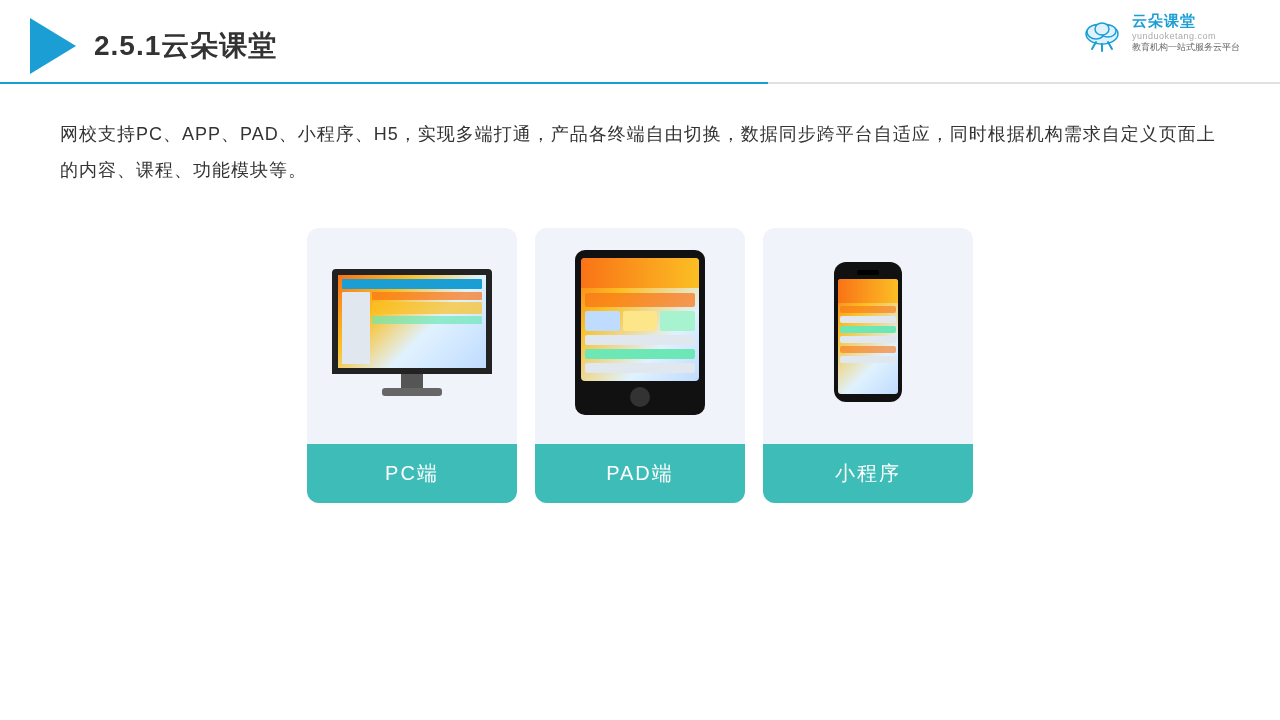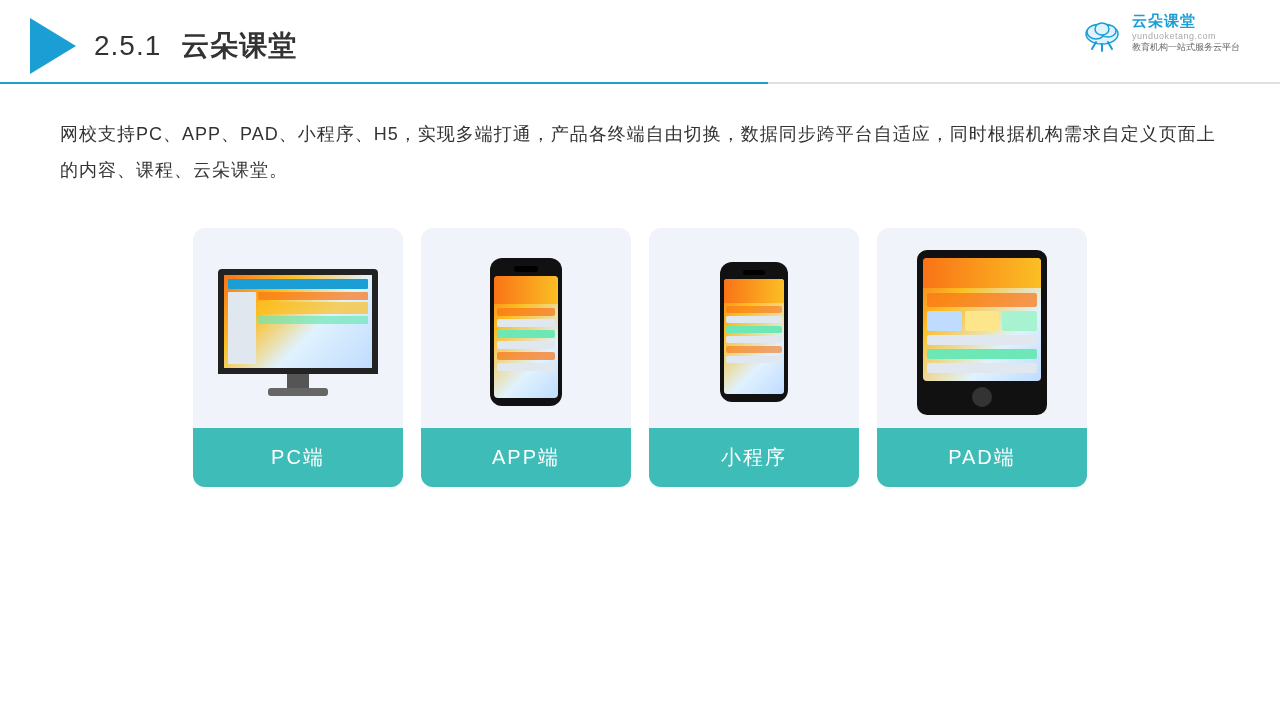--- a/index.html
+++ b/index.html
@@ -28,22 +28,22 @@
       margin-right: 18px;
       flex-shrink: 0;
     }
     .header-title {
       font-size: 28px;
       font-weight: bold;
       color: #333;
       letter-spacing: 1px;
     }
     .header-title span.num {
-      font-weight: normal;
-      margin-right: 20px;
+      font-weight: bold;
+      margin-right: 0;
     }
     .brand-logo {
       position: absolute;
       right: 40px;
       top: 12px;
       display: flex;
       align-items: center;
       gap: 8px;
     }
     .brand-icon {
@@ -244,20 +244,21 @@
     
     .card-label {
       width: 100%;
       background: #3dbcb8;
       color: #fff;
       text-align: center;
       font-size: 20px;
       font-weight: 500;
       padding: 16px 0;
       letter-spacing: 2px;
+      margin-top: 16px;
     }
 
     
     .phone-mini {
       width: 68px;
       height: 140px;
       background: #111;
       border-radius: 12px;
       padding: 8px 4px;
       display: flex;
@@ -347,21 +348,21 @@
       <span class="brand-name">云朵课堂</span>
       <span class="brand-url">yunduoketang.com</span>
       <span class="brand-slogan">教育机构一站式服务云平台</span>
     </div>
   </div>
 </div>
 
 <div class="divider"></div>
 
 <div class="description">
-  <p>网校支持PC、APP、PAD、小程序、H5，实现多端打通，产品各终端自由切换，数据同步跨平台自适应，同时根据机构需求自定义页面上的内容、课程、云朵课堂。</p>
+  <p>网校支持PC、APP、PAD、小程序、H5，实现多端打通，产品各终端自由切换，数据同步跨平台自适应，同时根据机构需求自定义页面上的内容、课程、功能模块等。</p>
 </div>
 
 <div class="cards-section">
 
   <div class="card">
     <div class="card-image-area">
       <div class="pc-monitor">
         <div class="monitor-screen">
           <div class="monitor-screen-inner">
             <div class="monitor-topbar"></div>
@@ -375,59 +376,20 @@
             </div>
           </div>
         </div>
         <div class="monitor-stand-neck"></div>
         <div class="monitor-stand-base"></div>
       </div>
     </div>
     <div class="card-label">PC端</div>
   </div>
 
-  <div class="card">
-    <div class="card-image-area">
-      <div class="phone">
-        <div class="phone-notch"></div>
-        <div class="phone-screen">
-          <div class="phone-screen-top"></div>
-          <div class="phone-screen-content">
-            <div class="phone-row phone-row-orange"></div>
-            <div class="phone-row"></div>
-            <div class="phone-row phone-row-green"></div>
-            <div class="phone-row"></div>
-            <div class="phone-row phone-row-orange"></div>
-            <div class="phone-row"></div>
-          </div>
-        </div>
-      </div>
-    </div>
-    <div class="card-label">APP端</div>
-  </div>
-
-  <div class="card">
-    <div class="card-image-area">
-      <div class="phone-mini">
-        <div class="phone-mini-notch"></div>
-        <div class="phone-mini-screen">
-          <div class="phone-mini-screen-top"></div>
-          <div class="phone-mini-content">
-            <div class="phone-mini-row phone-mini-row-orange"></div>
-            <div class="phone-mini-row"></div>
-            <div class="phone-mini-row phone-mini-row-green"></div>
-            <div class="phone-mini-row"></div>
-            <div class="phone-mini-row phone-mini-row-orange"></div>
-            <div class="phone-mini-row"></div>
-          </div>
-        </div>
-      </div>
-    </div>
-    <div class="card-label">小程序</div>
-  </div>
 
   <div class="card">
     <div class="card-image-area">
       <div class="tablet">
         <div class="tablet-screen">
           <div class="tablet-screen-top"></div>
           <div class="tablet-content">
             <div class="tablet-row tablet-row-orange"></div>
             <div class="tablet-cols">
               <div class="tablet-col"></div>
@@ -438,14 +400,34 @@
             <div class="tablet-row tablet-row-green"></div>
             <div class="tablet-row"></div>
           </div>
         </div>
         <div class="tablet-home"></div>
       </div>
     </div>
     <div class="card-label">PAD端</div>
   </div>
 
+  <div class="card">
+    <div class="card-image-area">
+      <div class="phone-mini">
+        <div class="phone-mini-notch"></div>
+        <div class="phone-mini-screen">
+          <div class="phone-mini-screen-top"></div>
+          <div class="phone-mini-content">
+            <div class="phone-mini-row phone-mini-row-orange"></div>
+            <div class="phone-mini-row"></div>
+            <div class="phone-mini-row phone-mini-row-green"></div>
+            <div class="phone-mini-row"></div>
+            <div class="phone-mini-row phone-mini-row-orange"></div>
+            <div class="phone-mini-row"></div>
+          </div>
+        </div>
+      </div>
+    </div>
+    <div class="card-label">小程序</div>
+  </div>
+
 
 </div>
 
 </body></html>

